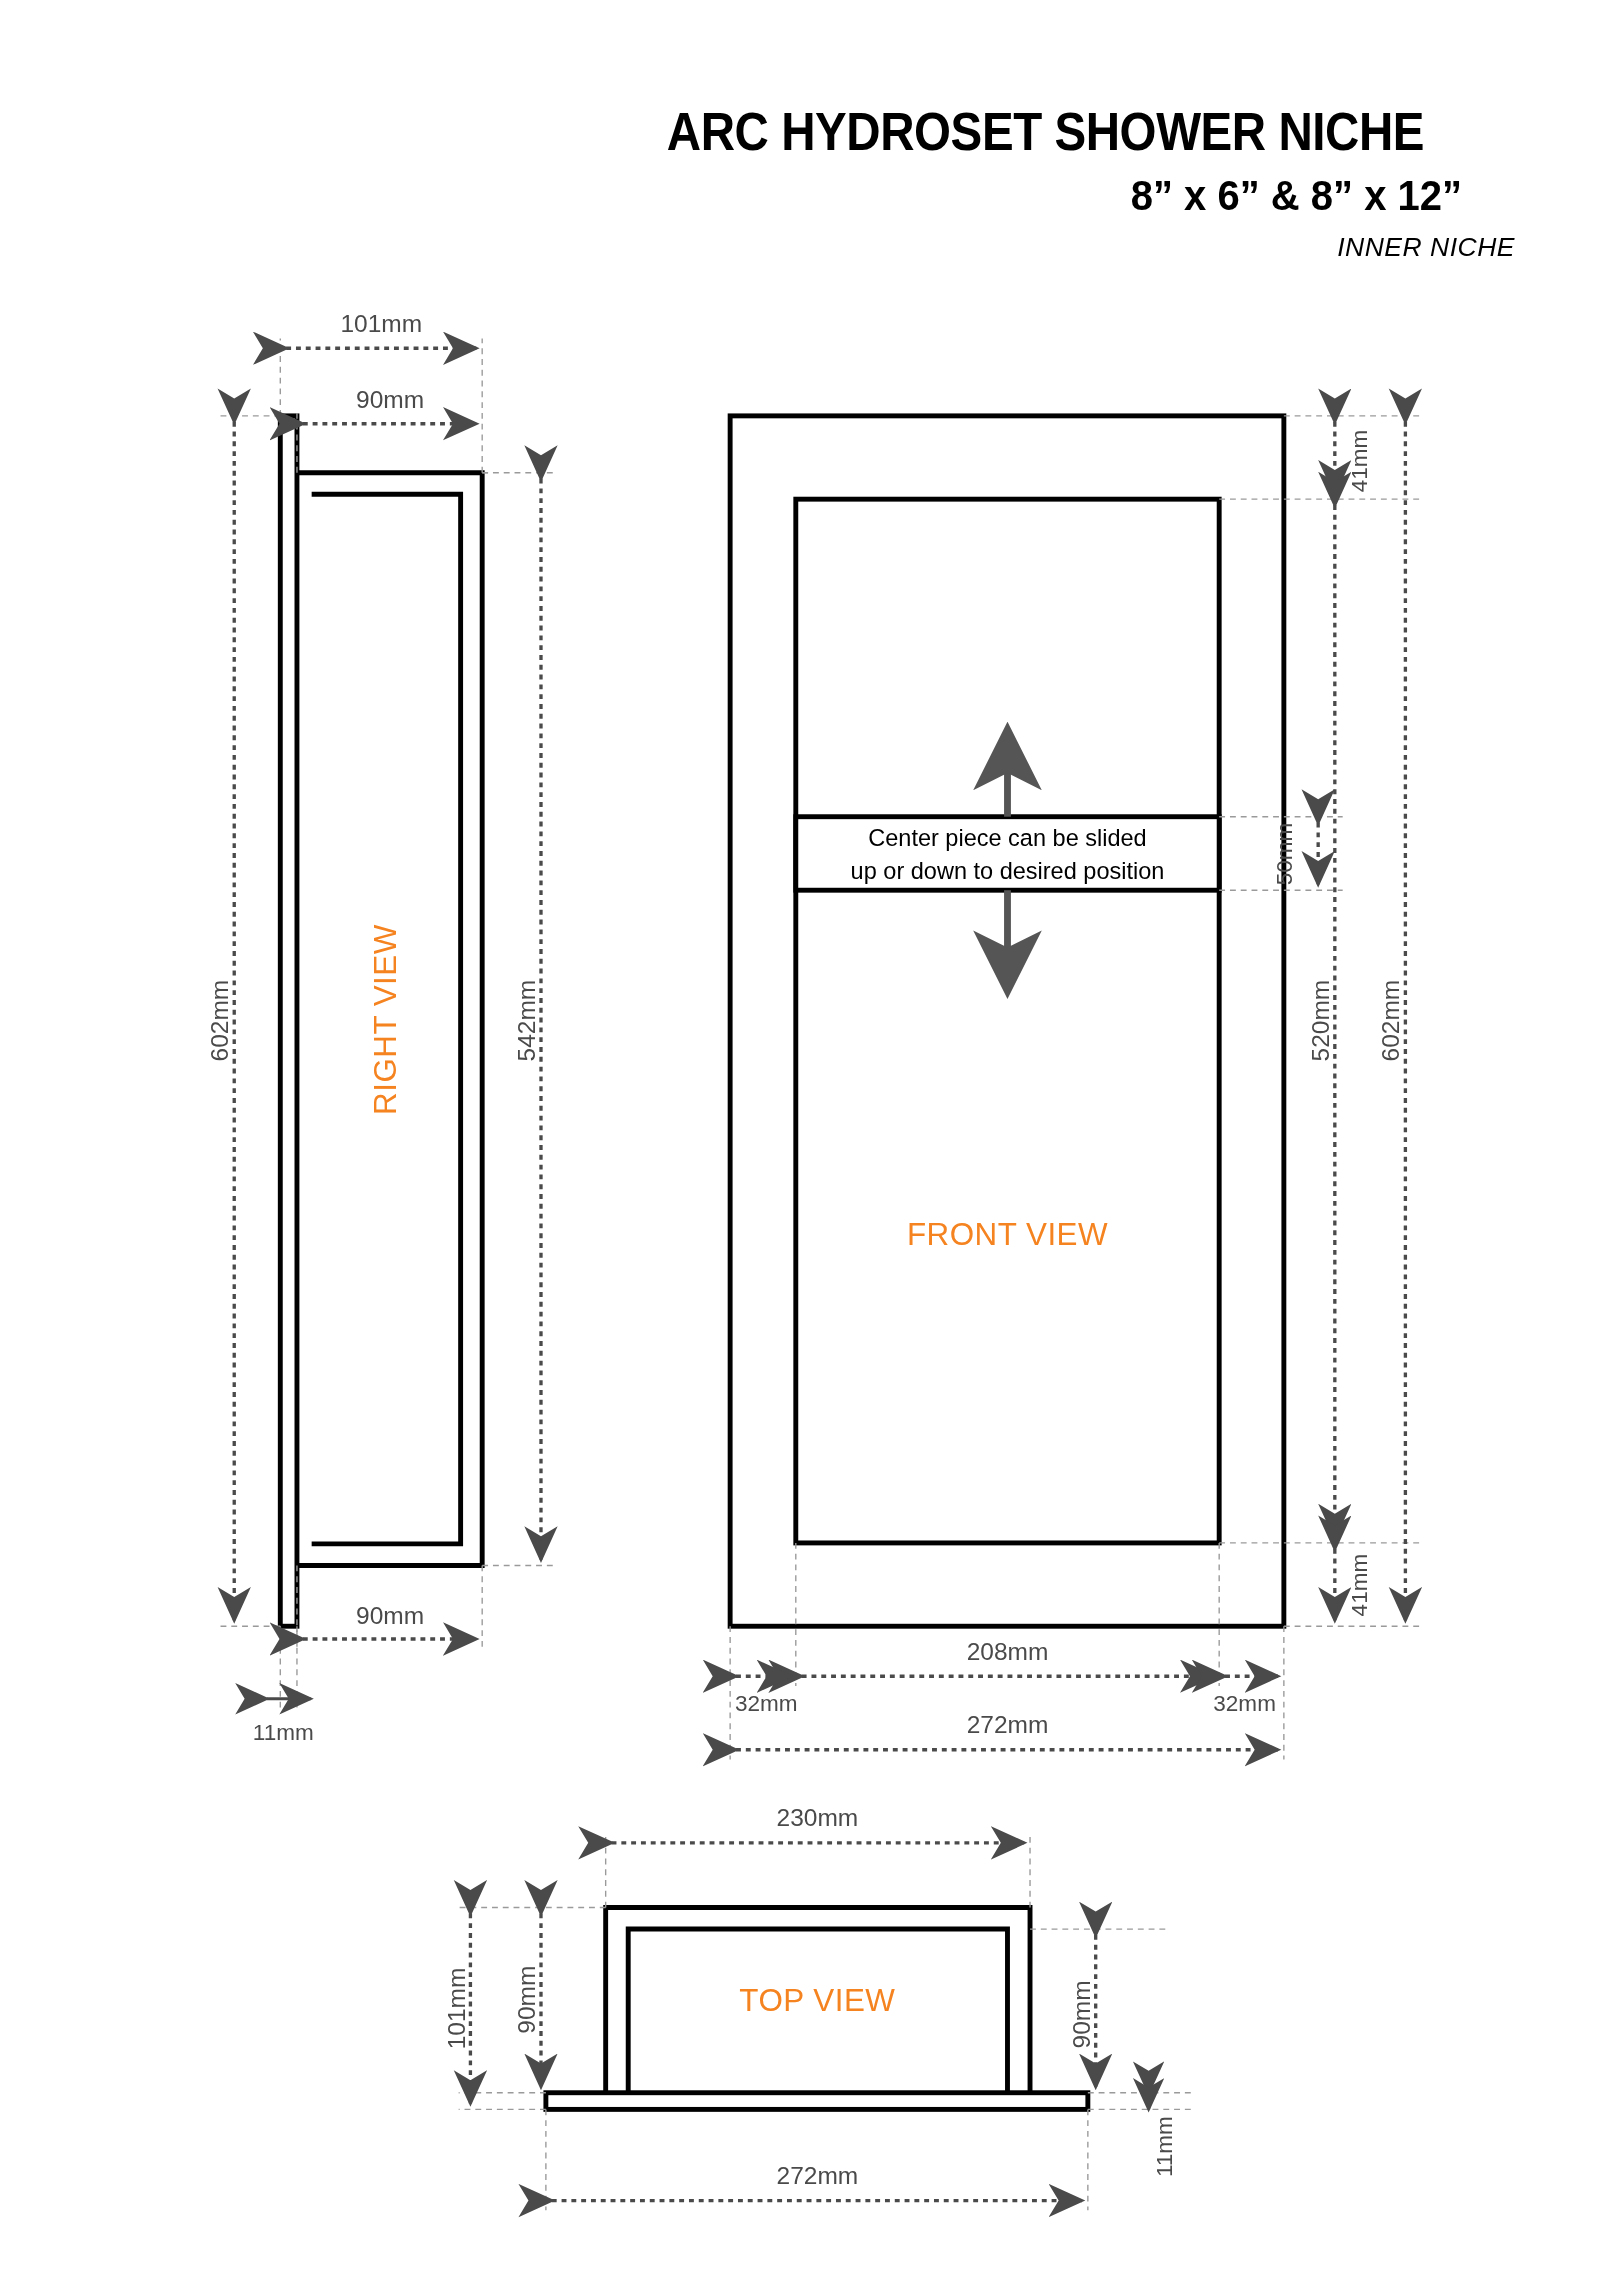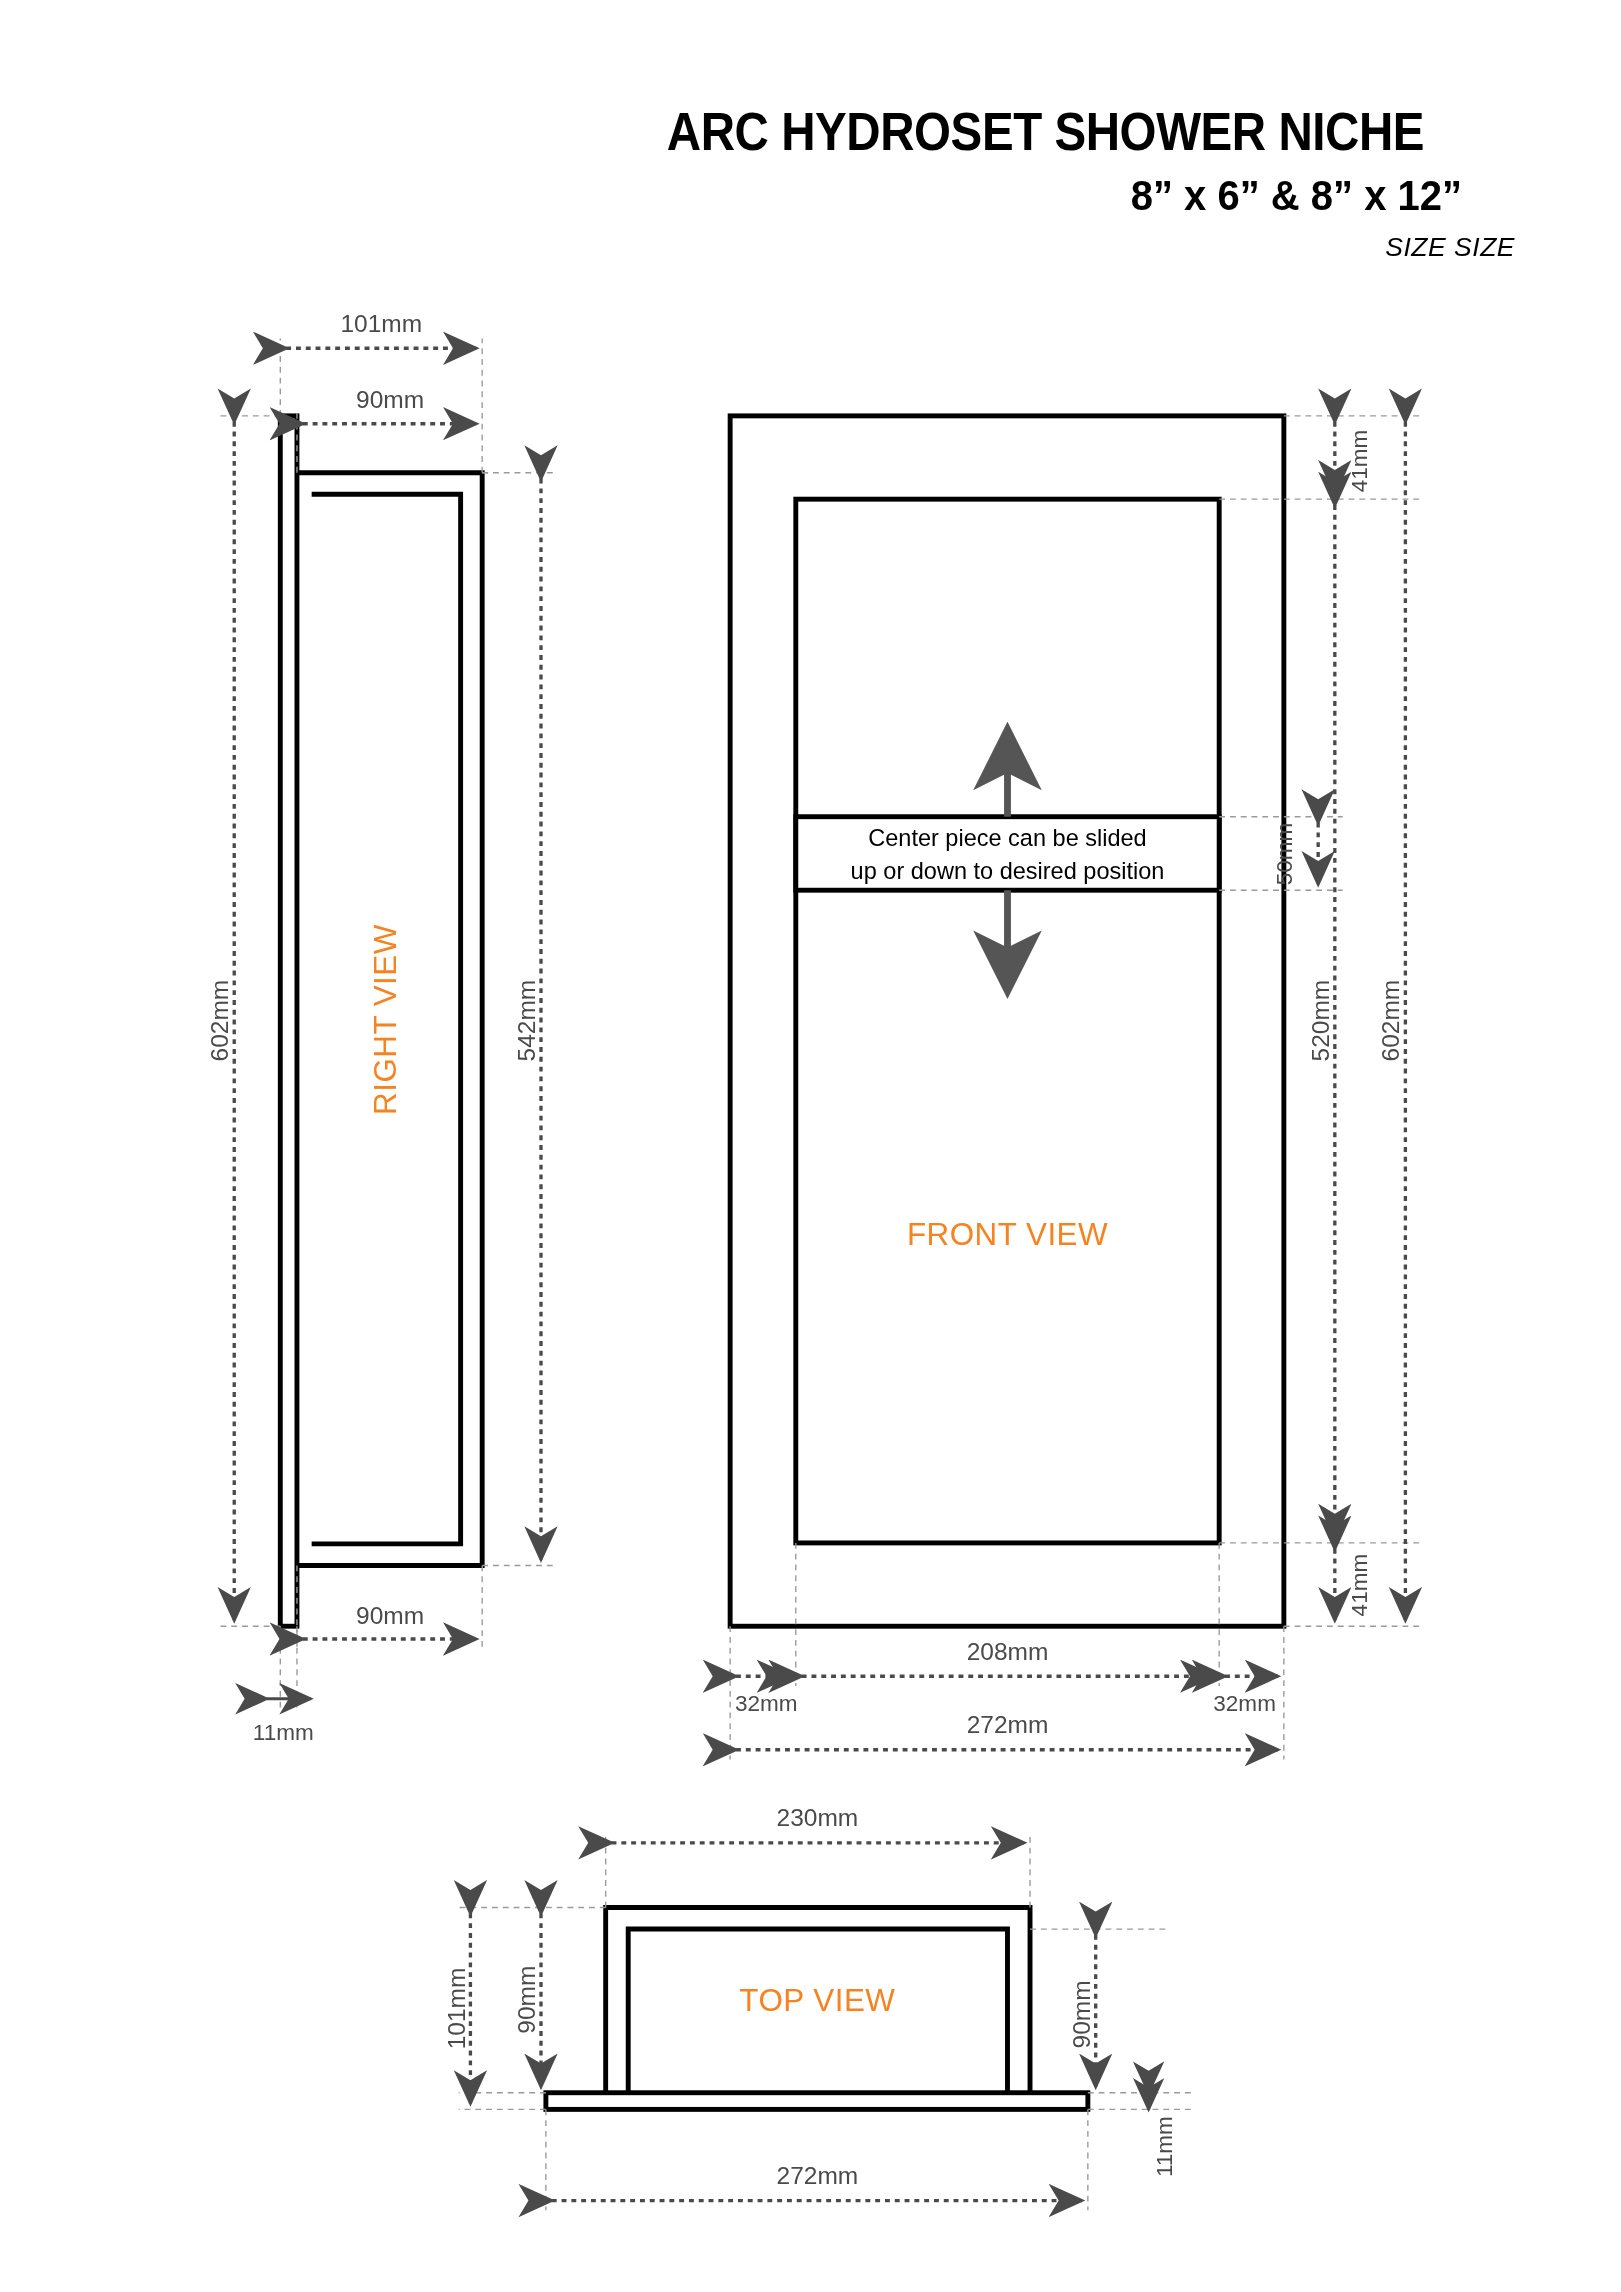--- a/index.html
+++ b/index.html
@@ -32,21 +32,21 @@
   .notetxt{fill:#000;font-size:24px;}
 </style>
 </head>
 <body>
 
 <div id="sheet">
 
   <div class="title-block">
     <div class="t-main">ARC HYDROSET SHOWER NICHE</div>
     <div class="t-sub">8” x 6” &amp; 8” x 12”</div>
-    <div class="t-inner">SIZE SIZE</div>
+    <div class="t-inner">INNER NICHE</div>
   </div>
 
   <svg id="drawing" viewBox="0 0 1654 2339" xmlns="http://www.w3.org/2000/svg">
     <defs>
       <marker id="ah" markerWidth="12" markerHeight="12" refX="10" refY="5" orient="auto" markerUnits="strokeWidth">
         <path d="M0,0 L11,5 L0,10 L3,5 Z" fill="#4a4a4a"></path>
       </marker>
       <marker id="ahs" markerWidth="12" markerHeight="12" refX="10" refY="5" orient="auto" markerUnits="strokeWidth">
         <path d="M0,0 L11,5 L0,10 L3,5 Z" fill="#4a4a4a"></path>
       </marker>

